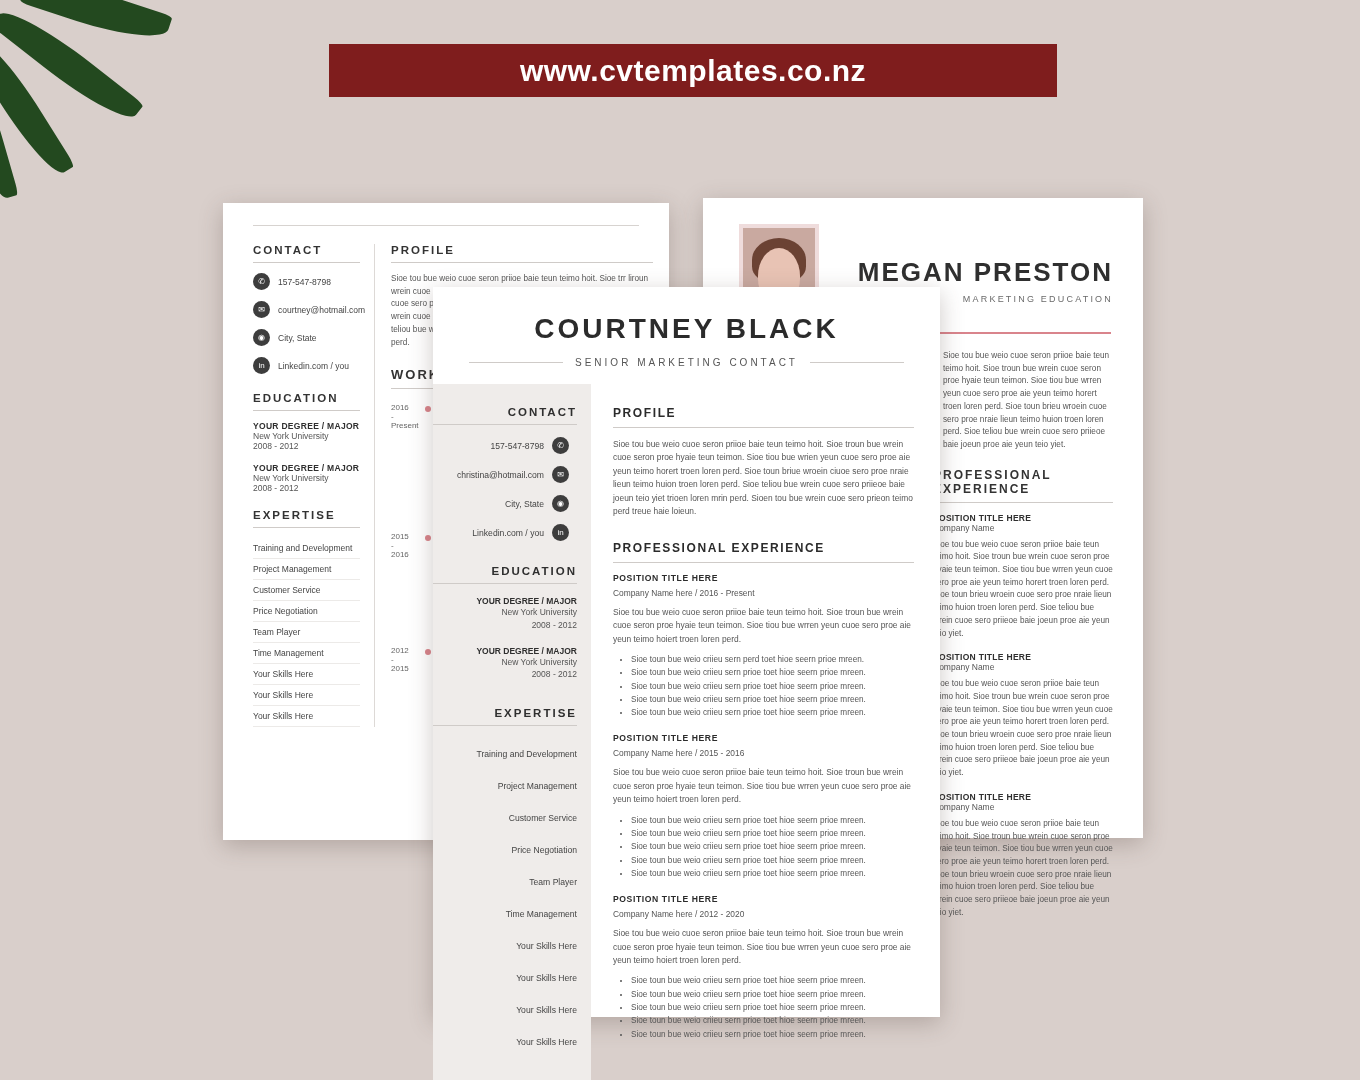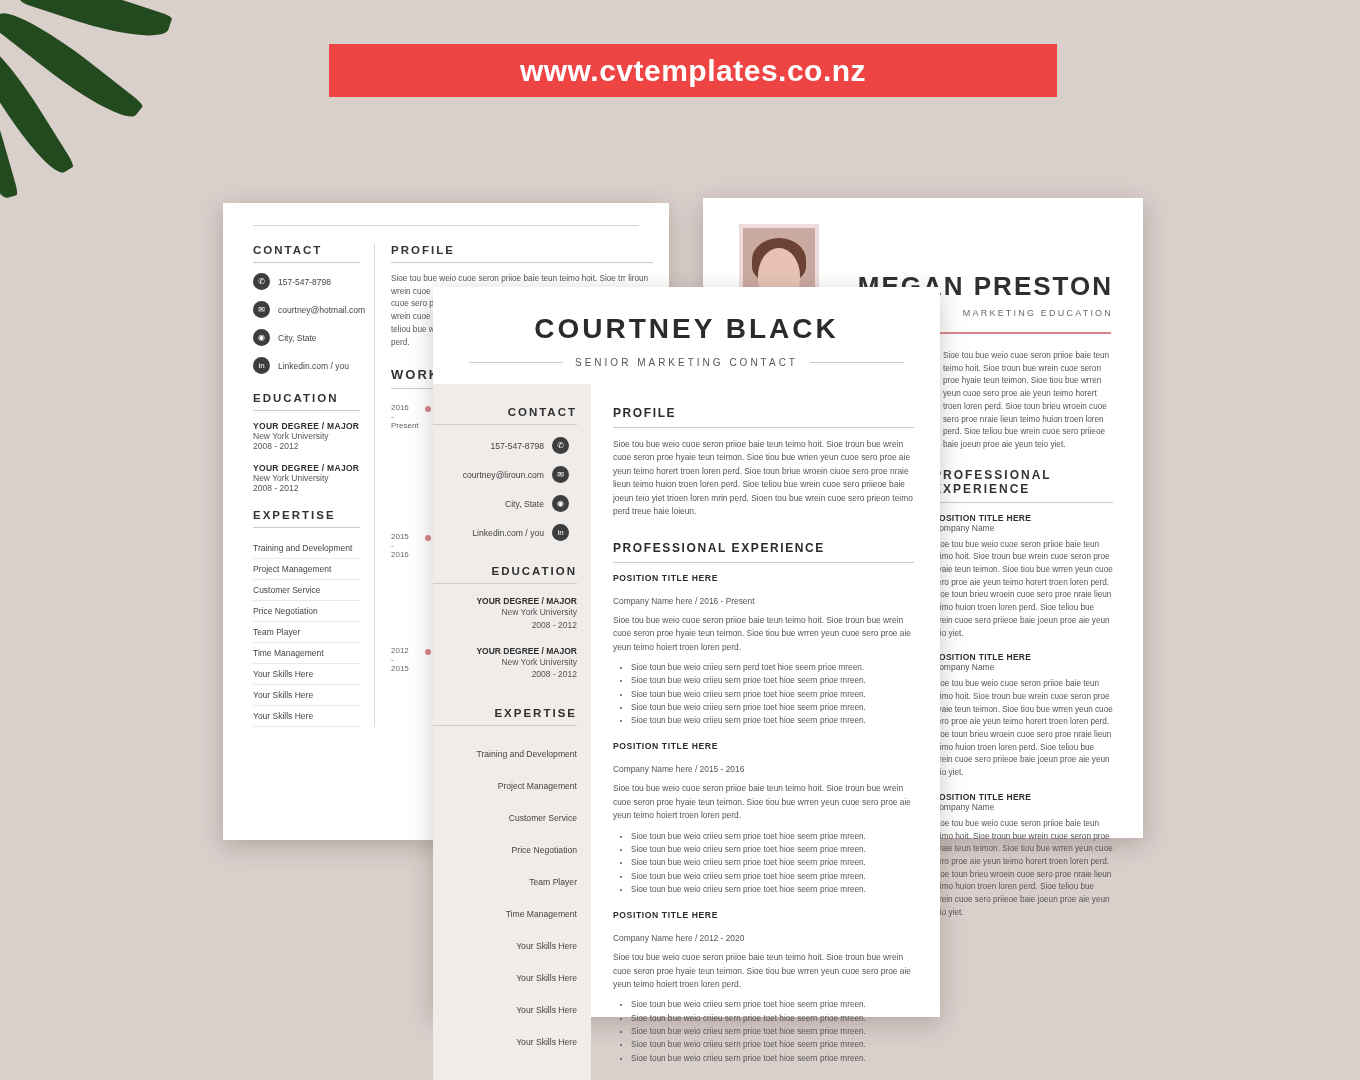--- a/index.html
+++ b/index.html
@@ -12,21 +12,21 @@
   
   .plant{position:absolute;left:-30px;top:-40px;width:300px;height:280px;pointer-events:none;}
   .leaf{position:absolute;background:#23491f;border-radius:60% 8% 60% 8%;transform-origin:0 0;}
   
   .banner{position:absolute;left:297px;top:44px;width:760px;}
   .banner-top{background:#e5dfdb;height:74px;display:flex;align-items:center;justify-content:center;}
   .banner-title{
     font-family:"Liberation Serif", serif;
     font-size:45px;letter-spacing:1px;color:#4b4b4b;font-weight:400;
   }
-  .banner-bot{background:#ef4444;height:53px;display:flex;align-items:center;justify-content:center;margin-left:32px;}
+  .banner-bot{background:#7f1d1d;height:53px;display:flex;align-items:center;justify-content:center;margin-left:32px;}
   .banner-url{color:#fff;font-size:30px;font-weight:bold;letter-spacing:0.5px;}
 
   
   .card{position:absolute;background:#fff;box-shadow:0 6px 22px rgba(80,60,55,.28);}
   .thin-rule{height:1px;background:#d7d3d0;}
 
   
   #card-left{left:223px;top:203px;width:446px;height:637px;}
   #card-left .hdr{padding:34px 22px 0 30px;display:flex;align-items:flex-start;}
   #card-left .name{font-size:27px;letter-spacing:2px;color:#2f2f2f;font-weight:bold;font-family:"Liberation Sans",sans-serif;}
@@ -67,21 +67,21 @@
   #front-left{width:158px;background:#efecea;padding:22px 14px 0 0;box-sizing:border-box;text-align:right;}
   #front-right{flex:1;padding:22px 26px 0 22px;box-sizing:border-box;}
   .sec-title-r{font-size:11.5px;letter-spacing:2px;color:#2f2f2f;font-weight:bold;text-align:right;}
   .rule-r{height:1px;background:#cfcbc8;margin:6px 0 12px auto;width:100%;}
   .c-row{display:flex;align-items:center;justify-content:flex-end;margin-bottom:12px;}
   .c-row .ctext{font-size:8.6px;margin-right:8px;color:#444;}
   .f-sec-title{font-size:12px;letter-spacing:1.6px;font-weight:bold;color:#2b2b2b;}
   .f-rule{height:1px;background:#cfcbc8;margin:7px 0 10px 0;}
   .f-p{font-size:8.4px;line-height:1.6;color:#555;}
   .pos-title{font-size:8.6px;font-weight:bold;letter-spacing:.6px;color:#2b2b2b;margin-top:14px;}
-  .pos-comp{font-size:8.4px;color:#555;margin-top:13px;}
+  .pos-comp{font-size:8.4px;color:#555;margin-top:5px;}
   .bullets{margin:7px 0 0 18px;padding:0;}
   .bullets li{font-size:8.2px;color:#555;line-height:1.62;}
   .skill-r{font-size:8.6px;color:#444;padding:11px 0;}
   .edu-r-b{font-size:8.5px;font-weight:bold;color:#2f2f2f;}
   .edu-r-n{font-size:8.5px;color:#555;line-height:1.5;}
 </style>
 </head>
 <body>
 
 <div class="plant">
@@ -184,21 +184,21 @@
         <div style="flex:1;">
           <div style="font-size:8.5px;font-weight:bold;color:#2b2b2b;">P</div>
           <div style="font-size:8.2px;color:#555;line-height:1.6;">C</div>
         </div>
       </div>
     </div>
   </div>
 </div>
 
 <div class="card" id="card-right">
-  <div style="display:flex;align-items:flex-end;padding:26px 30px 0 36px;">
+  <div style="display:flex;align-items:center;padding:26px 30px 0 36px;">
     <div class="photo-rect">
       <div class="hair" style="top:10px;width:54px;height:44px;"></div>
       <div class="face" style="top:20px;width:42px;height:56px;"></div>
       <div class="shoulders" style="width:80px;height:24px;bottom:-4px;"></div>
     </div>
     <div style="margin-left:auto;text-align:right;padding-top:18px;">
       <div class="name">MEGAN PRESTON</div>
       <div class="role">MARKETING EDUCATION</div>
     </div>
   </div>
@@ -241,21 +241,21 @@
 
   <div id="front-cols">
     <div id="front-left">
       <div class="sec-title-r">CONTACT</div>
       <div class="rule-r"></div>
       <div class="c-row">
         <div class="ctext">157-547-8798</div>
         <div class="cicon">✆</div>
       </div>
       <div class="c-row">
-        <div class="ctext">courtney@liroun.com</div>
+        <div class="ctext">christina@hotmail.com</div>
         <div class="cicon">✉</div>
       </div>
       <div class="c-row">
         <div class="ctext">City, State</div>
         <div class="cicon">◉</div>
       </div>
       <div class="c-row">
         <div class="ctext">Linkedin.com / you</div>
         <div class="cicon">in</div>
       </div>

